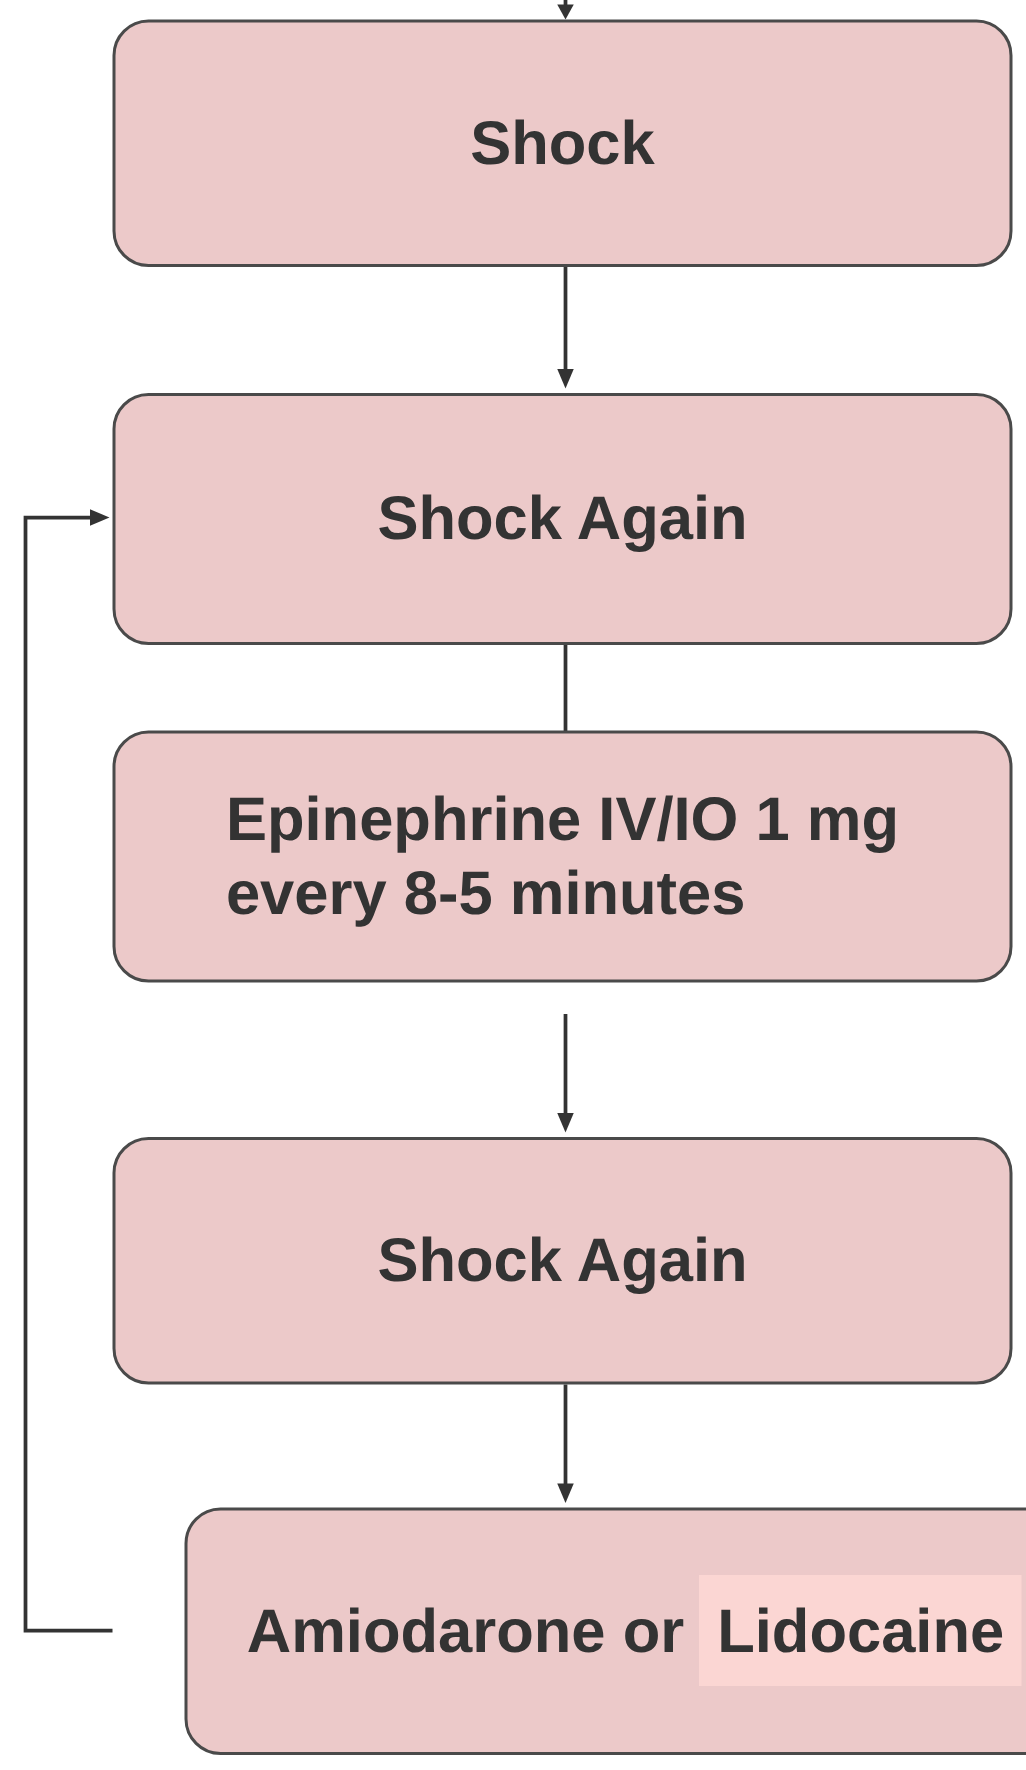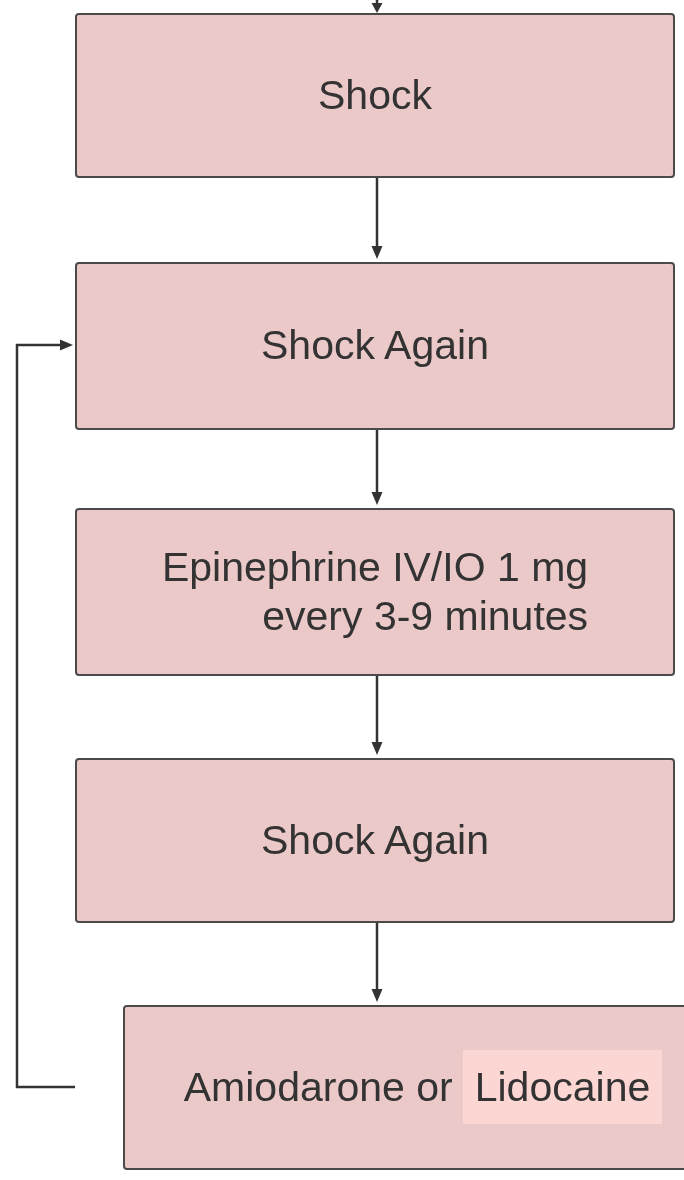--- a/index.html
+++ b/index.html
@@ -35,33 +35,34 @@
   .edge-head {
     fill: var(--arrow-color);
     stroke: none;
   }
   .node {
     position: absolute;
     left: 75px;
     width: 600px;
     background: var(--node-fill);
     border: 2.5px solid var(--node-border);
-    border-radius: 4px;
+    border-radius: 24px;
     display: flex;
     align-items: center;
     justify-content: center;
-    text-align: right;
+    text-align: left;
     font-size: 41px;
     line-height: 1.2;
     color: var(--text-color);
     z-index: 2;
+    font-weight: bold;
   }
   .node-shock-1        { top: 13px;   height: 165px; }
   .node-shock-again-1  { top: 262px;  height: 168px; }
-  .node-epinephrine    { top: 508px;  height: 168px; }
+  .node-epinephrine    { top: 487px;  height: 168px; }
   .node-shock-again-2  { top: 758px;  height: 165px; }
   .node-amio-lido      { top: 1005px; height: 165px; margin-left: 48px; }
   .node-line { display: block; }
   .highlighted-term {
     background: var(--highlight-fill);
     padding: 14px 12px;
     margin-left: 10px;
   }
 </style>
 </head>
@@ -106,21 +107,21 @@
     <span class="node-label">Shock</span>
   </div>
 
   <div class="node node-shock-again-1">
     <span class="node-label">Shock Again</span>
   </div>
 
   <div class="node node-epinephrine">
     <span class="node-label">
       <span class="node-line">Epinephrine IV/IO 1 mg</span>
-      <span class="node-line">every 3-9 minutes</span>
+      <span class="node-line">every 8-5 minutes</span>
     </span>
   </div>
 
   <div class="node node-shock-again-2">
     <span class="node-label">Shock Again</span>
   </div>
 
   <div class="node node-amio-lido">
     <span class="node-label">
       <span>Amiodarone or</span><span class="highlighted-term">Lidocaine</span>

